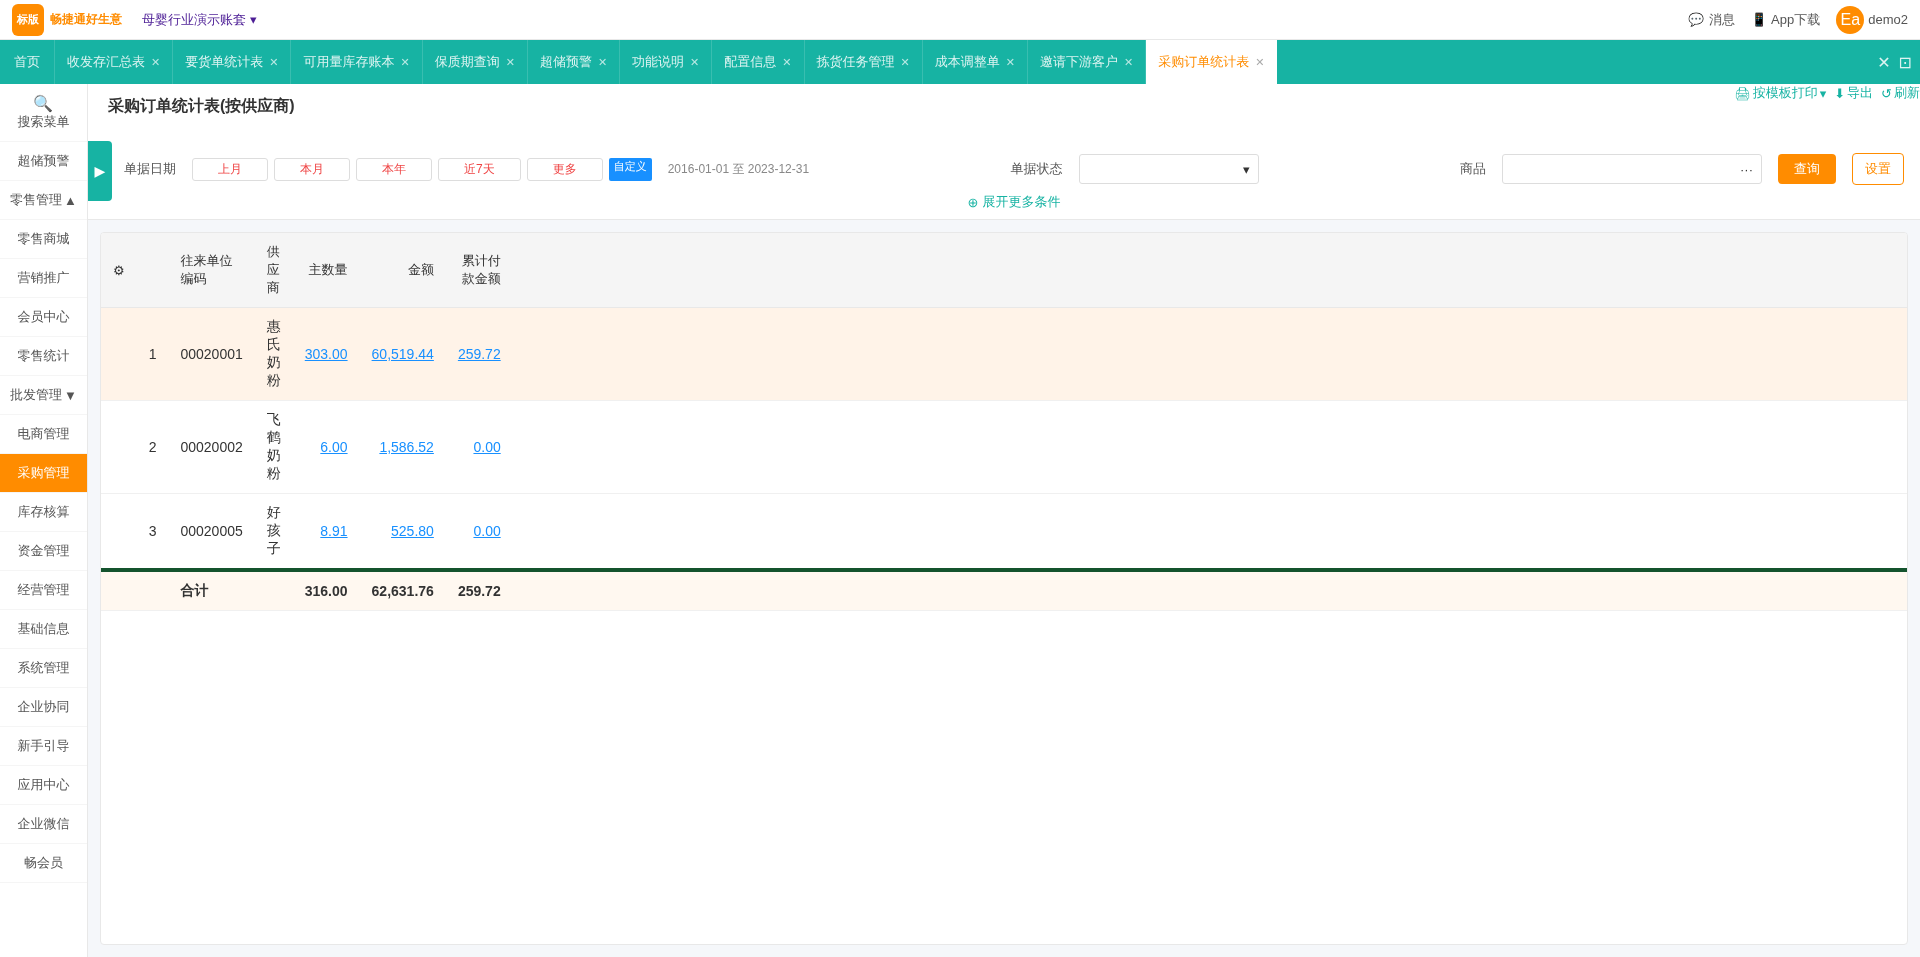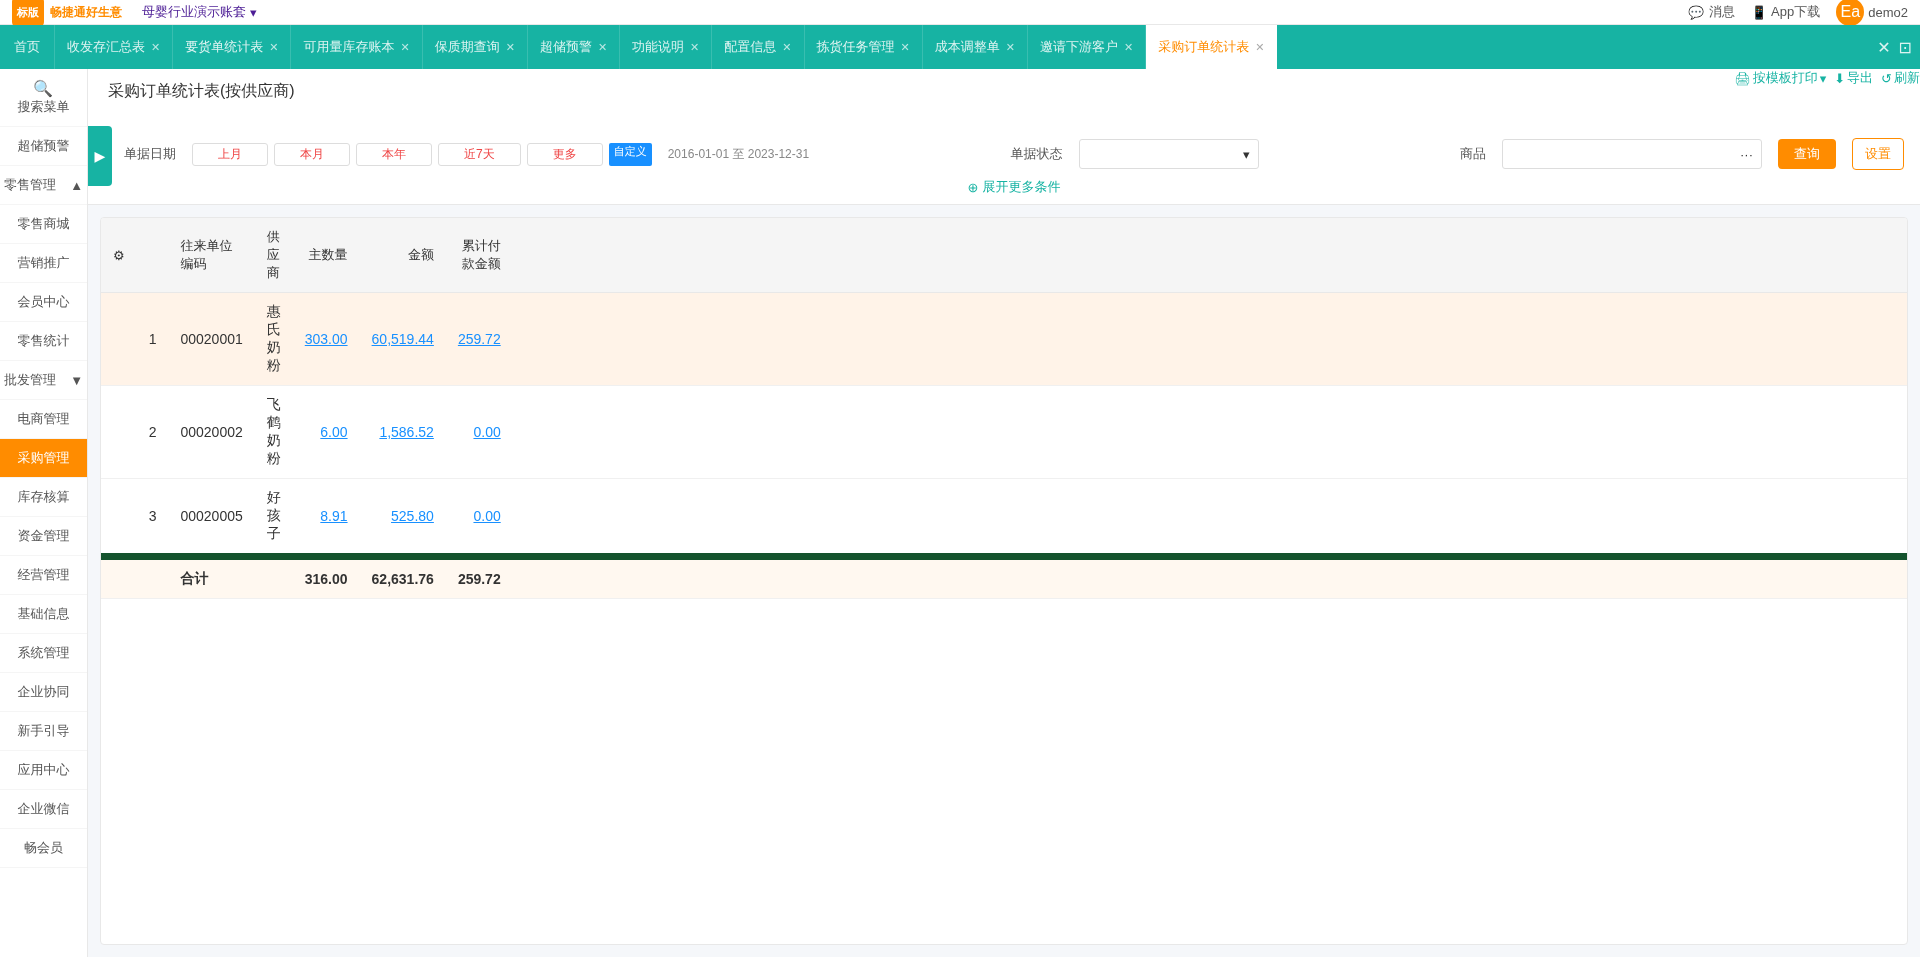--- a/index.html
+++ b/index.html
@@ -1,19 +1,19 @@
 <!DOCTYPE html>
 <html><head>
   <meta charset="utf-8">
   <style>
     * { box-sizing: border-box; margin: 0; padding: 0; }
     body { font-family: 'Microsoft YaHei', Arial, sans-serif; font-size: 13px; background: #f5f5f5; color: #333; overflow: hidden; height: 957px; display: flex; flex-direction: column; }
 
     
-    .top-bar { height: 25px; background: #fff; display: flex; align-items: center; padding: 0 12px; border-bottom: 1px solid #e8e8e8; flex-shrink: 0; }
+    .top-bar { height: 40px; background: #fff; display: flex; align-items: center; padding: 0 12px; border-bottom: 1px solid #e8e8e8; flex-shrink: 0; }
     .logo { display: flex; align-items: center; gap: 6px; }
     .logo-icon { width: 32px; height: 32px; background: #ff8c00; border-radius: 6px; display: flex; align-items: center; justify-content: center; color: white; font-weight: bold; font-size: 11px; }
     .logo-text { font-size: 12px; color: #ff8c00; font-weight: bold; }
     .org-selector { margin-left: 20px; display: flex; align-items: center; gap: 4px; cursor: pointer; color: #4c1d95; font-size: 13px; }
     .top-right { margin-left: auto; display: flex; align-items: center; gap: 16px; }
     .top-right-item { display: flex; align-items: center; gap: 4px; color: #555; font-size: 13px; cursor: pointer; }
     .avatar { width: 28px; height: 28px; border-radius: 50%; background: #ff8c00; display: flex; align-items: center; justify-content: center; color: white; font-size: 16px; }
 
     
     .nav-tabs { height: 44px; background: #17b3a3; display: flex; align-items: stretch; flex-shrink: 0; overflow: hidden; }
@@ -25,25 +25,25 @@
     .nav-right { margin-left: auto; display: flex; align-items: center; gap: 8px; padding-right: 8px; }
     .nav-right-btn { color: rgba(255,255,255,0.85); cursor: pointer; font-size: 16px; }
 
     
     .main-layout { display: flex; flex: 1; overflow: hidden; }
 
     
     .sidebar { width: 88px; background: #fff; border-right: 1px solid #e8e8e8; display: flex; flex-direction: column; overflow-y: auto; flex-shrink: 0; }
     .sidebar-item { padding: 10px 4px; text-align: center; cursor: pointer; font-size: 13px; color: #555; border-bottom: 1px solid #f5f5f5; }
     .sidebar-item.active { color: #fff; background: #ff8c00; }
-    .sidebar-item-with-arrow { display: flex; align-items: center; justify-content: space-between; gap: 2px; }
+    .sidebar-item-with-arrow { display: flex; align-items: center; justify-content: center; gap: 2px; }
 
     
     .content { flex: 1; display: flex; flex-direction: column; overflow: hidden; background: #f5f7fa; }
-    .page-title { font-size: 16px; font-weight: normal; color: #333; margin-bottom: 12px; }
+    .page-title { font-size: 16px; font-weight: bold; color: #333; margin-bottom: 12px; }
     .filter-row { display: flex; align-items: center; gap: 16px; flex-wrap: wrap; }
     .filter-label { color: #555; font-size: 13px; white-space: nowrap; }
     .date-quick-btns { display: flex; gap: 6px; }
     .date-quick-btn { padding: 2px 25px; border: 1px solid #ddd; border-radius: 3px; cursor: pointer; font-size: 12px; color: #ef4444; background: #fff; }
     .date-range-display { font-size: 12px; color: #888; }
     .filter-select { border: 1px solid #ddd; border-radius: 3px; padding: 4px 8px; font-size: 13px; min-width: 180px; height: 30px; display: flex; align-items: center; justify-content: space-between; cursor: pointer; background: #fff; }
     .filter-input { border: 1px solid #ddd; border-radius: 3px; padding: 4px 8px; font-size: 13px; min-width: 200px; height: 30px; background: #fff; display: flex; align-items: center; justify-content: space-between; cursor: pointer; }
     .expand-btn { display: flex; align-items: center; gap: 4px; color: #17b3a3; cursor: pointer; font-size: 13px; margin: 0 auto; }
     .expand-row { display: flex; justify-content: center; padding-top: 8px; }
 
@@ -58,21 +58,21 @@
     .data-table th { background: #f5f5f5; padding: 10px 12px; text-align: left; font-weight: normal; color: #333; border-bottom: 1px solid #e8e8e8; font-size: 13px; }
     .data-table td { padding: 10px 12px; border-bottom: 1px solid #f0f0f0; font-size: 14px; }
     .data-table tr.row-even { background: #fff; }
     .data-table tr.row-odd { background: #fff; }
     .data-table tr.highlighted { background: #fff3e8; }
     .data-table .link-text { color: #1890ff; text-decoration: underline; cursor: pointer; }
     .data-table .num-right { text-align: right; }
     .data-table th.num-right { text-align: right; }
     .col-settings { width: 40px; text-align: center; }
     .footer-row { background: #fff8f0; font-weight: bold; }
-    .footer-row td { border-top: 7px solid #14532d; }
+    .footer-row td { border-top: 4px solid #14532d; }
 
     .top-action-bar { position: absolute; right: 0; top: 0; display: flex; gap: 8px; align-items: center; }
 
     .page-header-inner { position: relative; background: #fff; padding: 12px 20px; flex-shrink: 0; }
 
     .toggle-arrow { width: 24px; height: 60px; background: #17b3a3; display: flex; align-items: center; justify-content: center; color: white; cursor: pointer; border-radius: 0 4px 4px 0; margin-right: 12px; flex-shrink: 0; font-size: 14px; }
 
     .filter-section { display: flex; align-items: flex-start; flex-shrink: 0; background: #fff; border-bottom: 1px solid #e8e8e8; padding: 0 0 8px 0; }
 
     .filter-content { flex: 1; padding: 12px 16px 0 0; }

